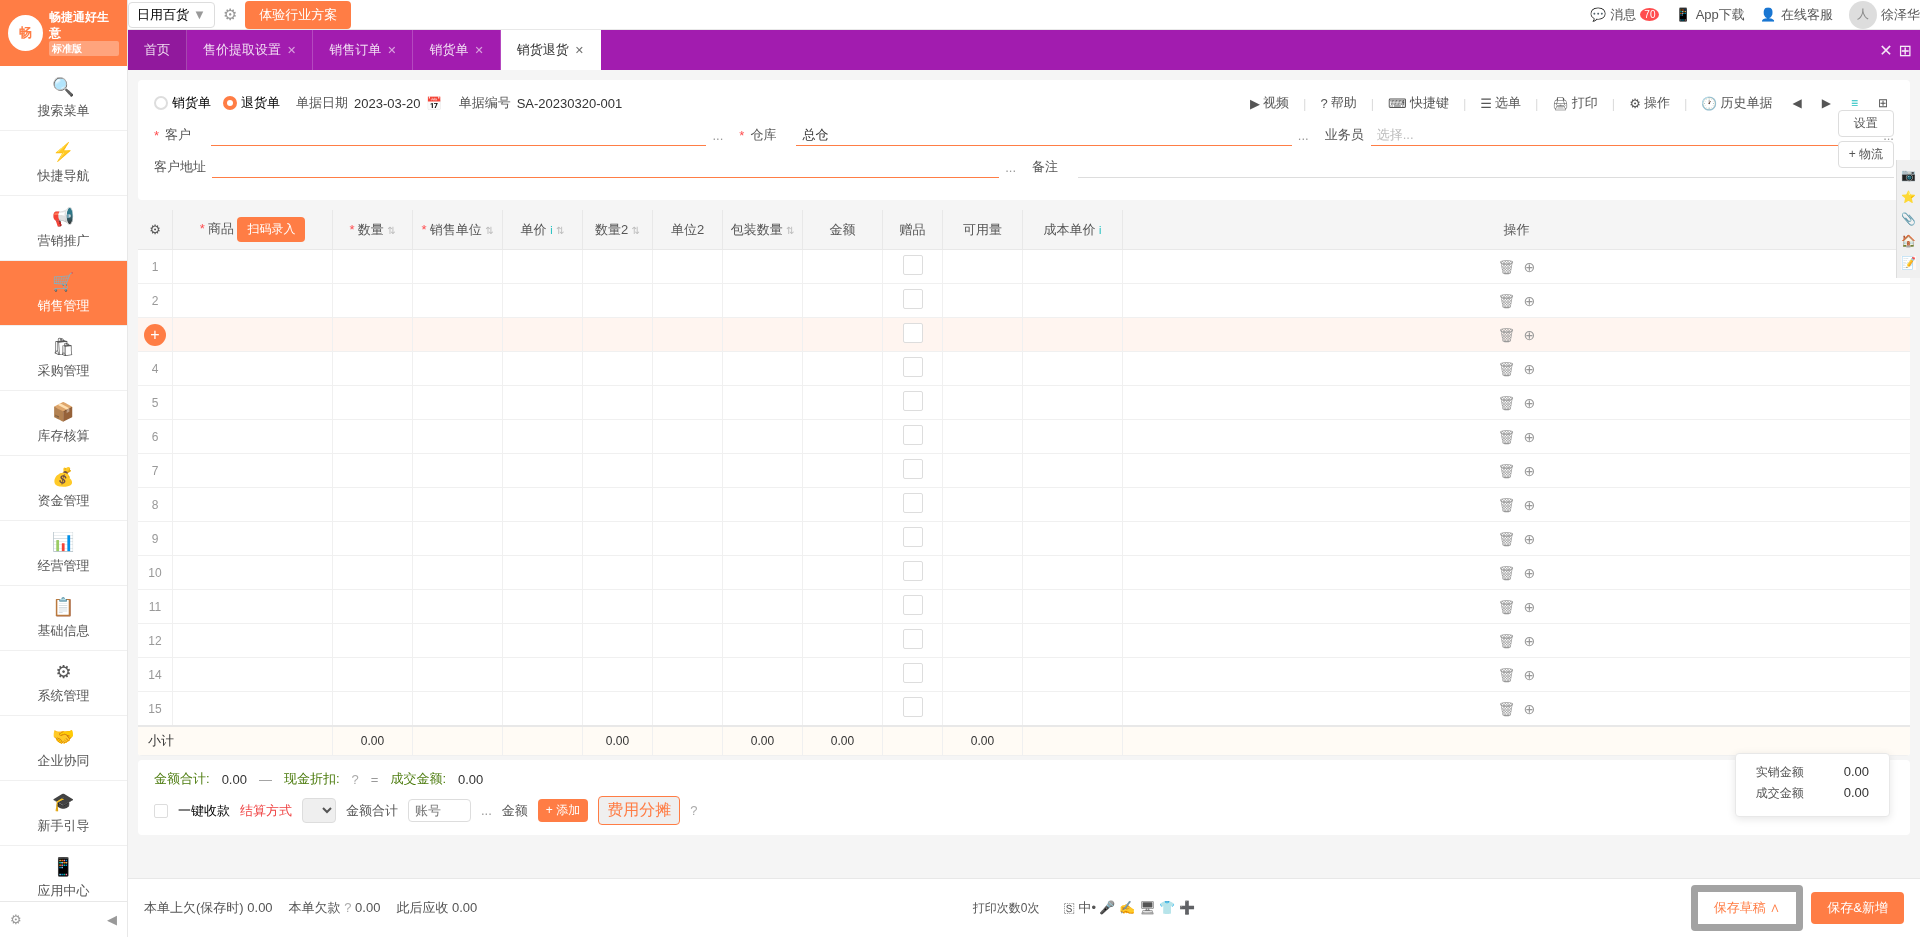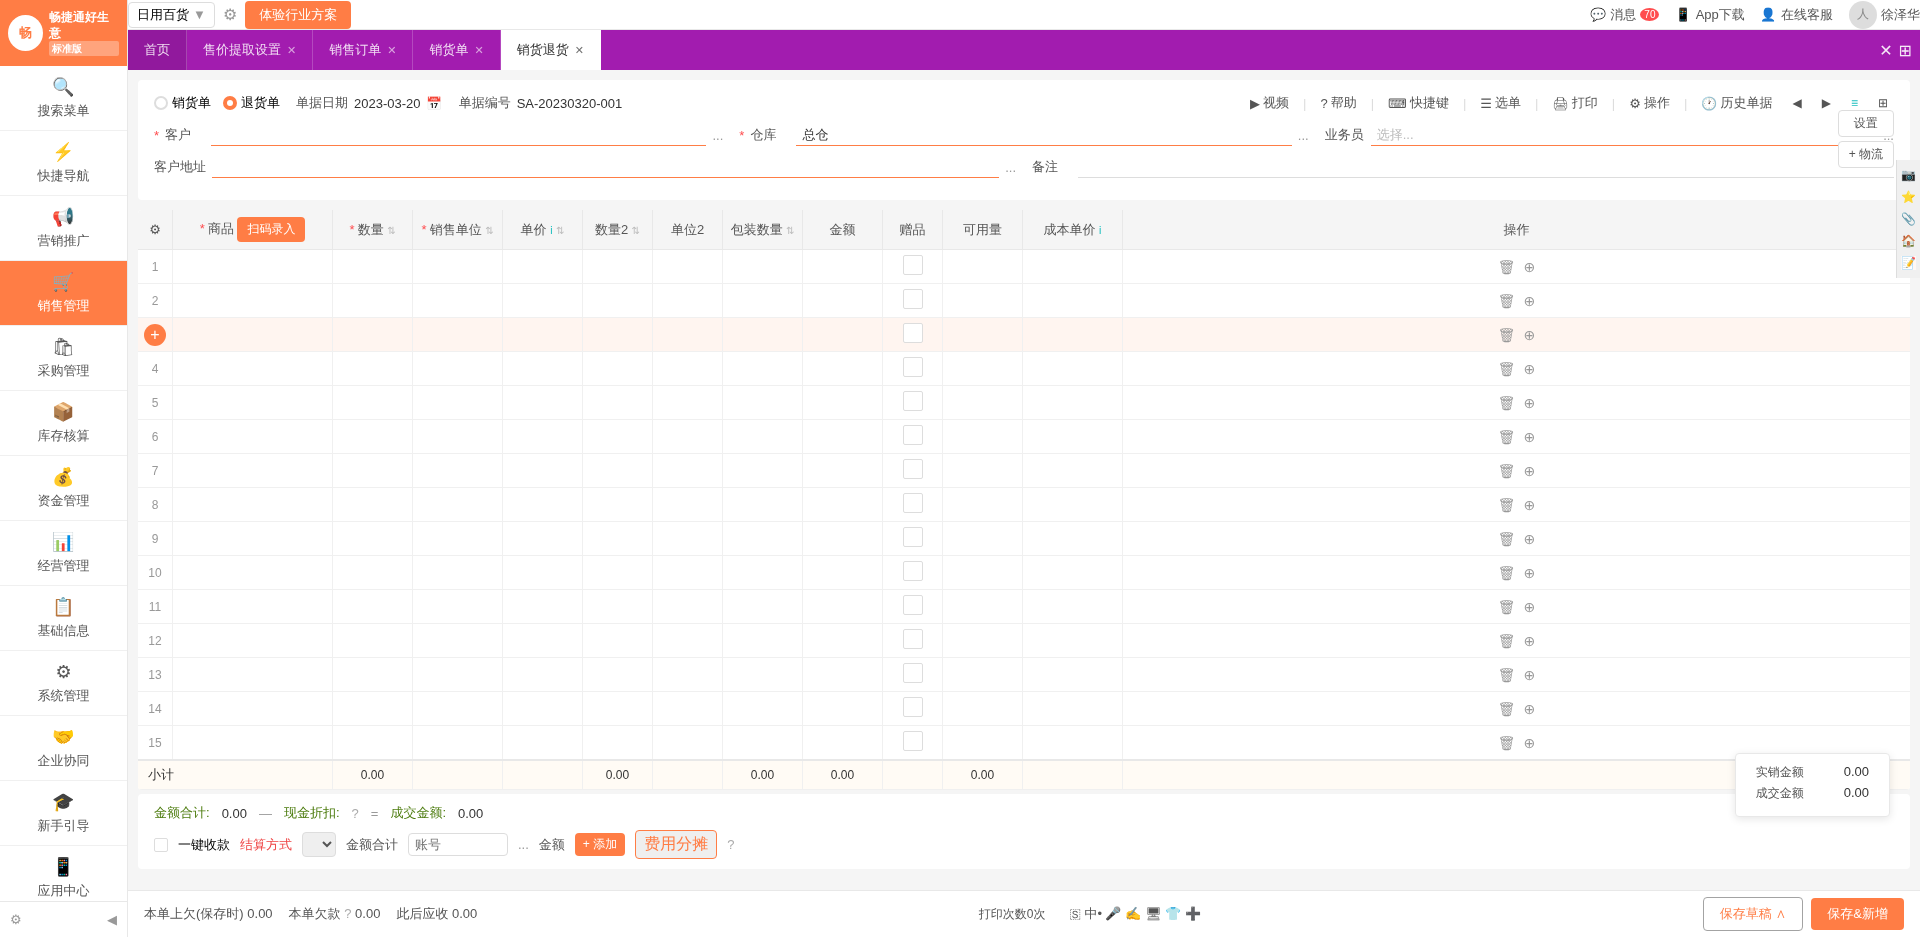--- a/index.html
+++ b/index.html
@@ -88,21 +88,21 @@
     .dash { color: #999; }
     .equals { color: #999; }
     .payment-row { display: flex; align-items: center; gap: 10px; }
     .checkbox-small { width: 14px; height: 14px; border: 1px solid #ddd; border-radius: 2px; display: inline-block; }
     .payment-select { border: 1px solid #ddd; border-radius: 4px; padding: 3px 6px; color: #555; }
     .add-btn { background: #ff7d45; color: #fff; border: none; border-radius: 4px; padding: 3px 8px; cursor: pointer; font-size: 12px; }
     .fee-btn { border: 1px solid #ddd; border-radius: 4px; padding: 3px 8px; cursor: pointer; font-size: 16px; color: #ff7d45; border-color: #ff7d45; }
     .status-bar { display: flex; align-items: center; justify-content: space-between; padding: 6px 16px; background: #fff; border-top: 1px solid #e8e8e8; }
     .status-left { display: flex; gap: 16px; color: #555; font-size: 12px; }
     .save-area { display: flex; gap: 8px; align-items: center; }
-    .save-draft-btn { border: 1px solid #a3a3a3; color: #ff7d45; background: #fff; border-radius: 4px; padding: 7px 16px; cursor: pointer; }
+    .save-draft-btn { border: 7px solid #a3a3a3; color: #ff7d45; background: #fff; border-radius: 4px; padding: 7px 16px; cursor: pointer; }
     .save-new-btn { background: #ff7d45; color: #fff; border: none; border-radius: 4px; padding: 7px 16px; cursor: pointer; font-weight: 500; }
     .summary-row { display: flex; justify-content: space-between; gap: 40px; margin-bottom: 4px; }
     .summary-label { color: #555; font-size: 12px; }
     .summary-value { color: #333; font-weight: 500; font-size: 13px; }
 
     .th-sort { cursor: pointer; }
     .sort-icon { color: #bbb; font-size: 10px; }
     .user-avatar { width: 28px; height: 28px; border-radius: 50%; background: #ddd; display: flex; align-items: center; justify-content: center; font-size: 12px; color: #888; }
   </style>
 </head>
@@ -636,40 +636,20 @@
       <td></td>
       <td></td>
       <td>
         <div class="action-icons">
           <span class="action-icon">🗑</span>
           <span class="action-icon">⊕</span>
         </div>
       </td>
     </tr>
             <tr>
-      <td class="row-num">13</td>
-      <td></td>
-      <td></td>
-      <td></td>
-      <td></td>
-      <td></td>
-      <td></td>
-      <td></td>
-      <td></td>
-      <td><span class="checkbox-cell"></span></td>
-      <td></td>
-      <td></td>
-      <td>
-        <div class="action-icons">
-          <span class="action-icon">🗑</span>
-          <span class="action-icon">⊕</span>
-        </div>
-      </td>
-    </tr>
-            <tr>
       <td class="row-num">14</td>
       <td></td>
       <td></td>
       <td></td>
       <td></td>
       <td></td>
       <td></td>
       <td></td>
       <td></td>
       <td><span class="checkbox-cell"></span></td>
@@ -736,21 +716,21 @@
         <span class="amount-value">0.00</span>
       </div>
       <div class="payment-row">
         <span class="checkbox-small"></span>
         <span>一键收款</span>
         <span style="color:#ef4444">结算方式</span>
         <select class="payment-select">
           <option></option>
         </select>
         <span style="color:#555">金额合计</span>
-        <input type="text" style="border: 1px solid rgb(221, 221, 221); border-radius: 4px; padding: 3px 6px; width: 100px;" placeholder="账号">
+        <input type="text" style="border: 1px solid rgb(221, 221, 221); border-radius: 4px; padding: 3px 6px; width: 63px;" placeholder="账号">
         <span style="color:#999;cursor:pointer">...</span>
         <span style="color:#555">金额</span>
         <button class="add-btn">+ 添加</button>
         <button class="fee-btn">费用分摊</button>
         <span style="color:#aaa;cursor:pointer">?</span>
       </div>
     </div>
 
   </div>
 

